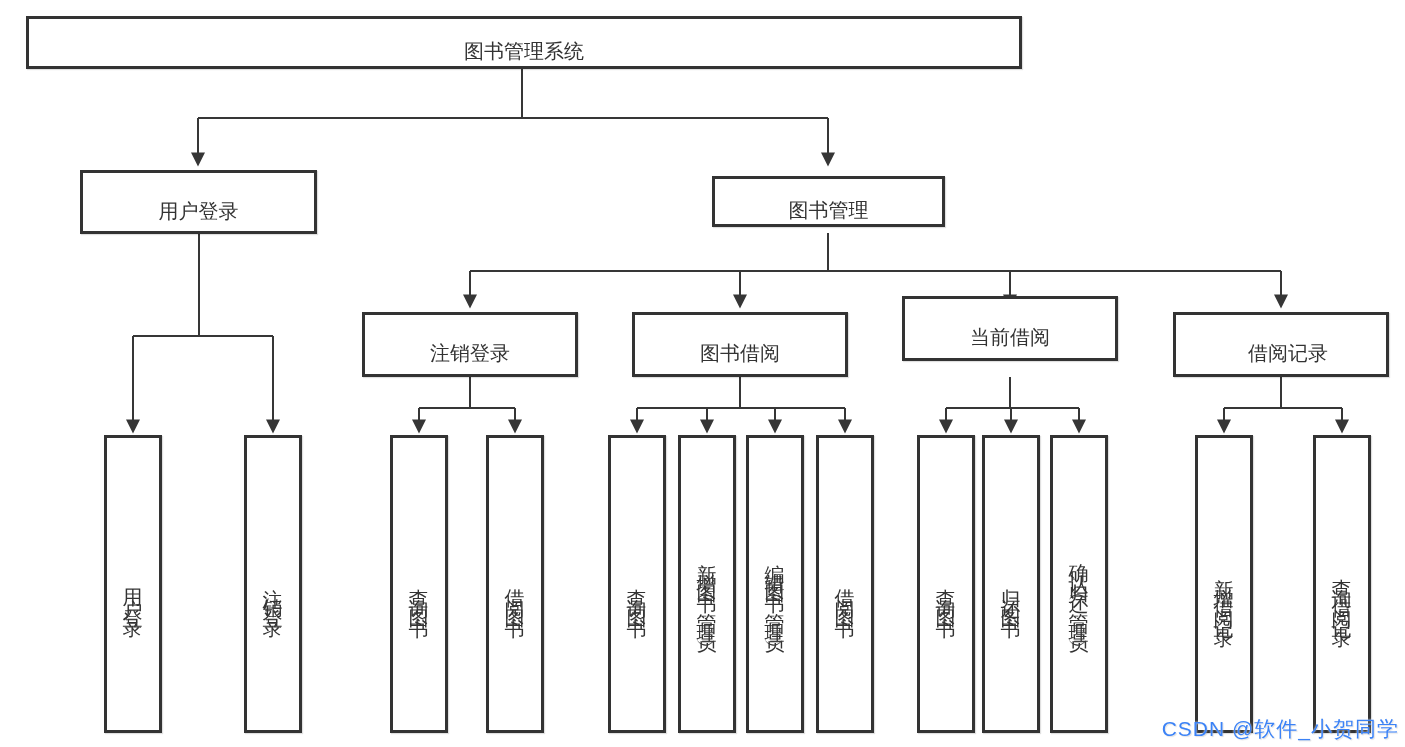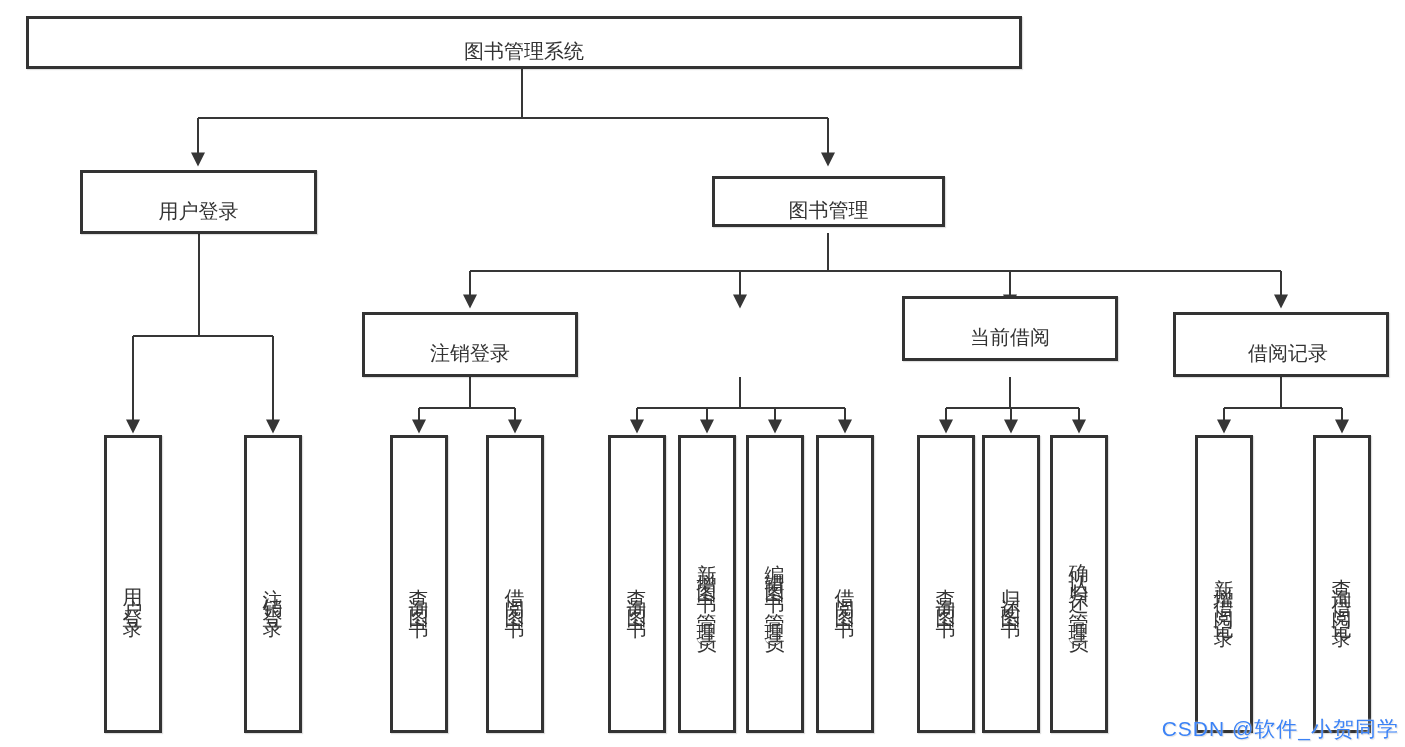--- a/index.html
+++ b/index.html
@@ -107,20 +107,23 @@
   <div class="node n-user-login">
     <span class="lbl">用户登录</span>
   </div>
   <div class="node n-book-mgmt">
     <span class="lbl">图书管理</span>
   </div>
 
   <div class="node n-new-books">
     <span class="lbl">注销登录</span>
   </div>
+  <div class="node n-book-borrow">
+    <span class="lbl">图书借阅</span>
+  </div>
   <div class="node n-current-borrow">
     <span class="lbl">当前借阅</span>
   </div>
   <div class="node n-borrow-records">
     <span class="lbl">借阅记录</span>
   </div>
 
   <div class="node vnode l-user-login">
     <span class="lbl">用户登录</span>
   </div>

